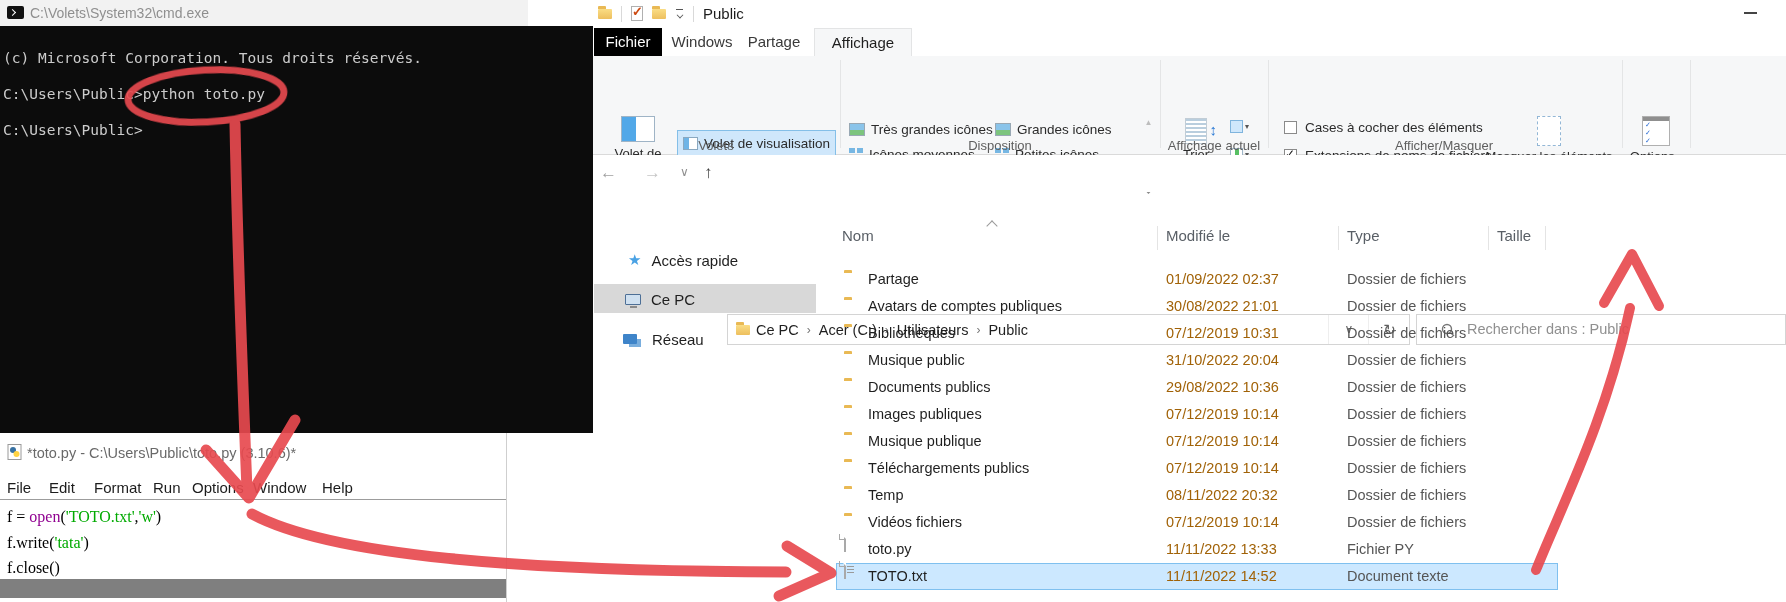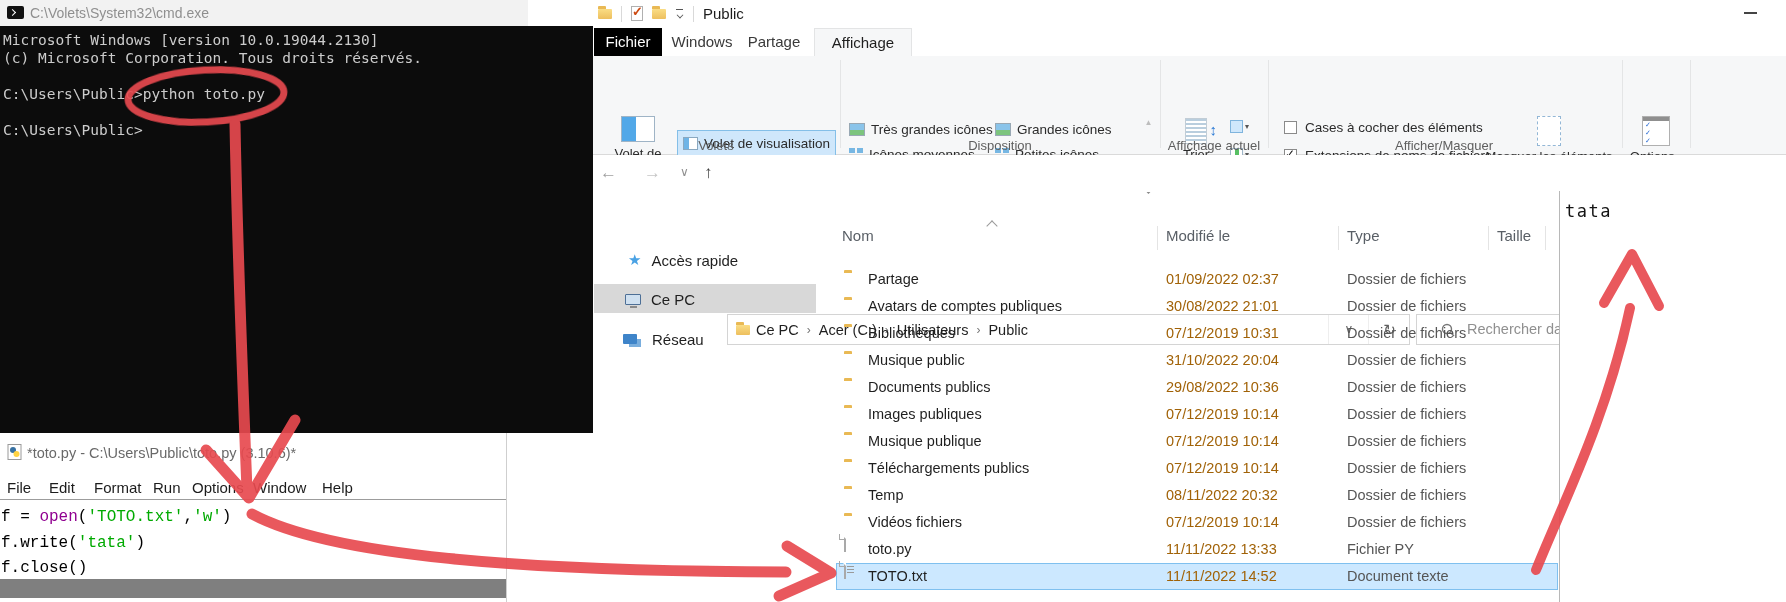--- a/index.html
+++ b/index.html
@@ -104,21 +104,21 @@
   .cmd-ico::after{content:"";position:absolute;left:3px;top:4px;width:4px;height:4px;border-right:1.5px solid #fff;border-bottom:1.5px solid #fff;transform:rotate(-45deg)}
   .cmd-title{position:absolute;left:30px;top:5px;font-size:14px;color:#8f8f8f}
   .cmd-body{position:absolute;left:0;top:26px;width:593px;height:407px;background:#0c0c0c}
   .cmd-line{position:absolute;left:3px;font-family:"DejaVu Sans Mono",monospace;font-size:14.5px;color:#cccccc;white-space:pre}
 
   
   .idle{position:absolute;left:0;top:433px;width:507px;height:169px;background:#fff;border-right:1px solid #cfcfcf;box-sizing:border-box;z-index:5}
   .idle-title{position:absolute;left:27px;top:12px;font-size:14.5px;color:#696969;white-space:pre}
   .idle-menu{position:absolute;top:46px;font-size:15px;color:#1c1c1c}
   .idle-menusep{position:absolute;left:0;top:66px;width:100%;height:1px;background:#9c9c9c}
-  .code-line{position:absolute;left:1px;font-family:Liberation Mono, monospace;font-size:16px;white-space:pre}
+  .code-line{position:absolute;left:7px;font-family:Liberation Serif, serif;font-size:16px;white-space:pre}
   .seg-p{color:#000}.seg-b{color:#900090}.seg-s{color:#00aa00}
   .idle-graybar{position:absolute;left:0;top:146px;width:506px;height:19px;background:#7f7f7f}
   .py-ico{position:absolute;left:7px;top:11px}
 
   
   .anno{position:absolute;left:0;top:0;width:1786px;height:602px;z-index:9;pointer-events:none}
 </style>
 </head>
 <body>
 
@@ -353,31 +353,27 @@
       <span class="fcell ft">Fichier PY</span>
     </div>
     <div class="filerow sel" style="top:563px">
       <span class="fico ico-file ico-filetext"></span>
       <span class="fcell fn">TOTO.txt</span>
       <span class="fcell fd">11/11/2022 14:52</span>
       <span class="fcell ft">Document texte</span>
     </div>
   </div>
 
-  <div class="notepad">
-    <span class="notepad-text">tata</span>
-  </div>
 
   <div class="cmd">
     <div class="cmd-titlebar">
       <span class="cmd-ico"></span>
       <span class="cmd-title">C:\Volets\System32\cmd.exe</span>
     </div>
     <div class="cmd-body">
-      <span class="cmd-line" style="top:6px">Microsoft Windows [version 10.0.19044.2130]</span>
       <span class="cmd-line" style="top:24px">(c) Microsoft Corporation. Tous droits réservés.</span>
       <span class="cmd-line" style="top:60px">C:\Users\Public&gt;python toto.py</span>
       <span class="cmd-line" style="top:96px">C:\Users\Public&gt;</span>
     </div>
   </div>
 
   <div class="idle">
     <svg class="py-ico" width="16" height="16">
       <rect x="1" y="0.5" width="13" height="15" fill="#fff" stroke="#9a9a9a"></rect>
       <circle cx="6" cy="6" r="3" fill="#3771a2"></circle>

